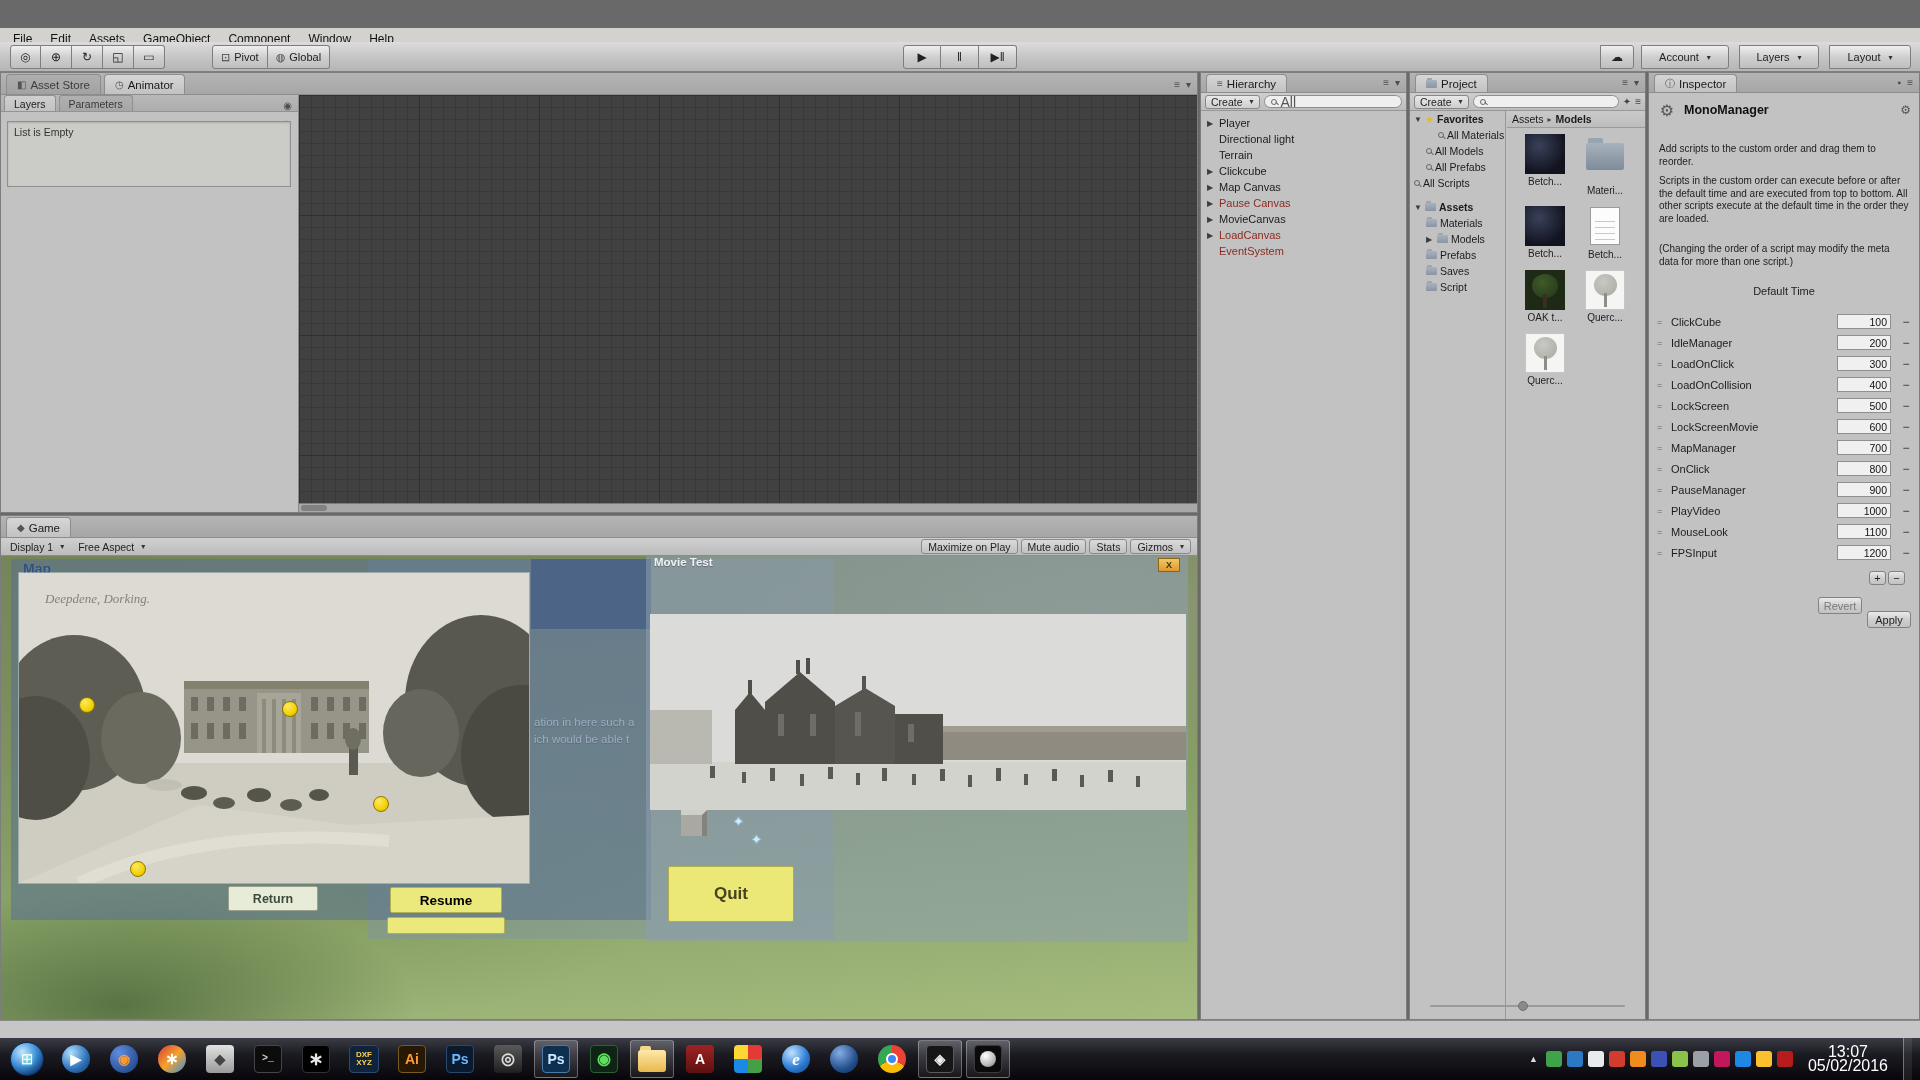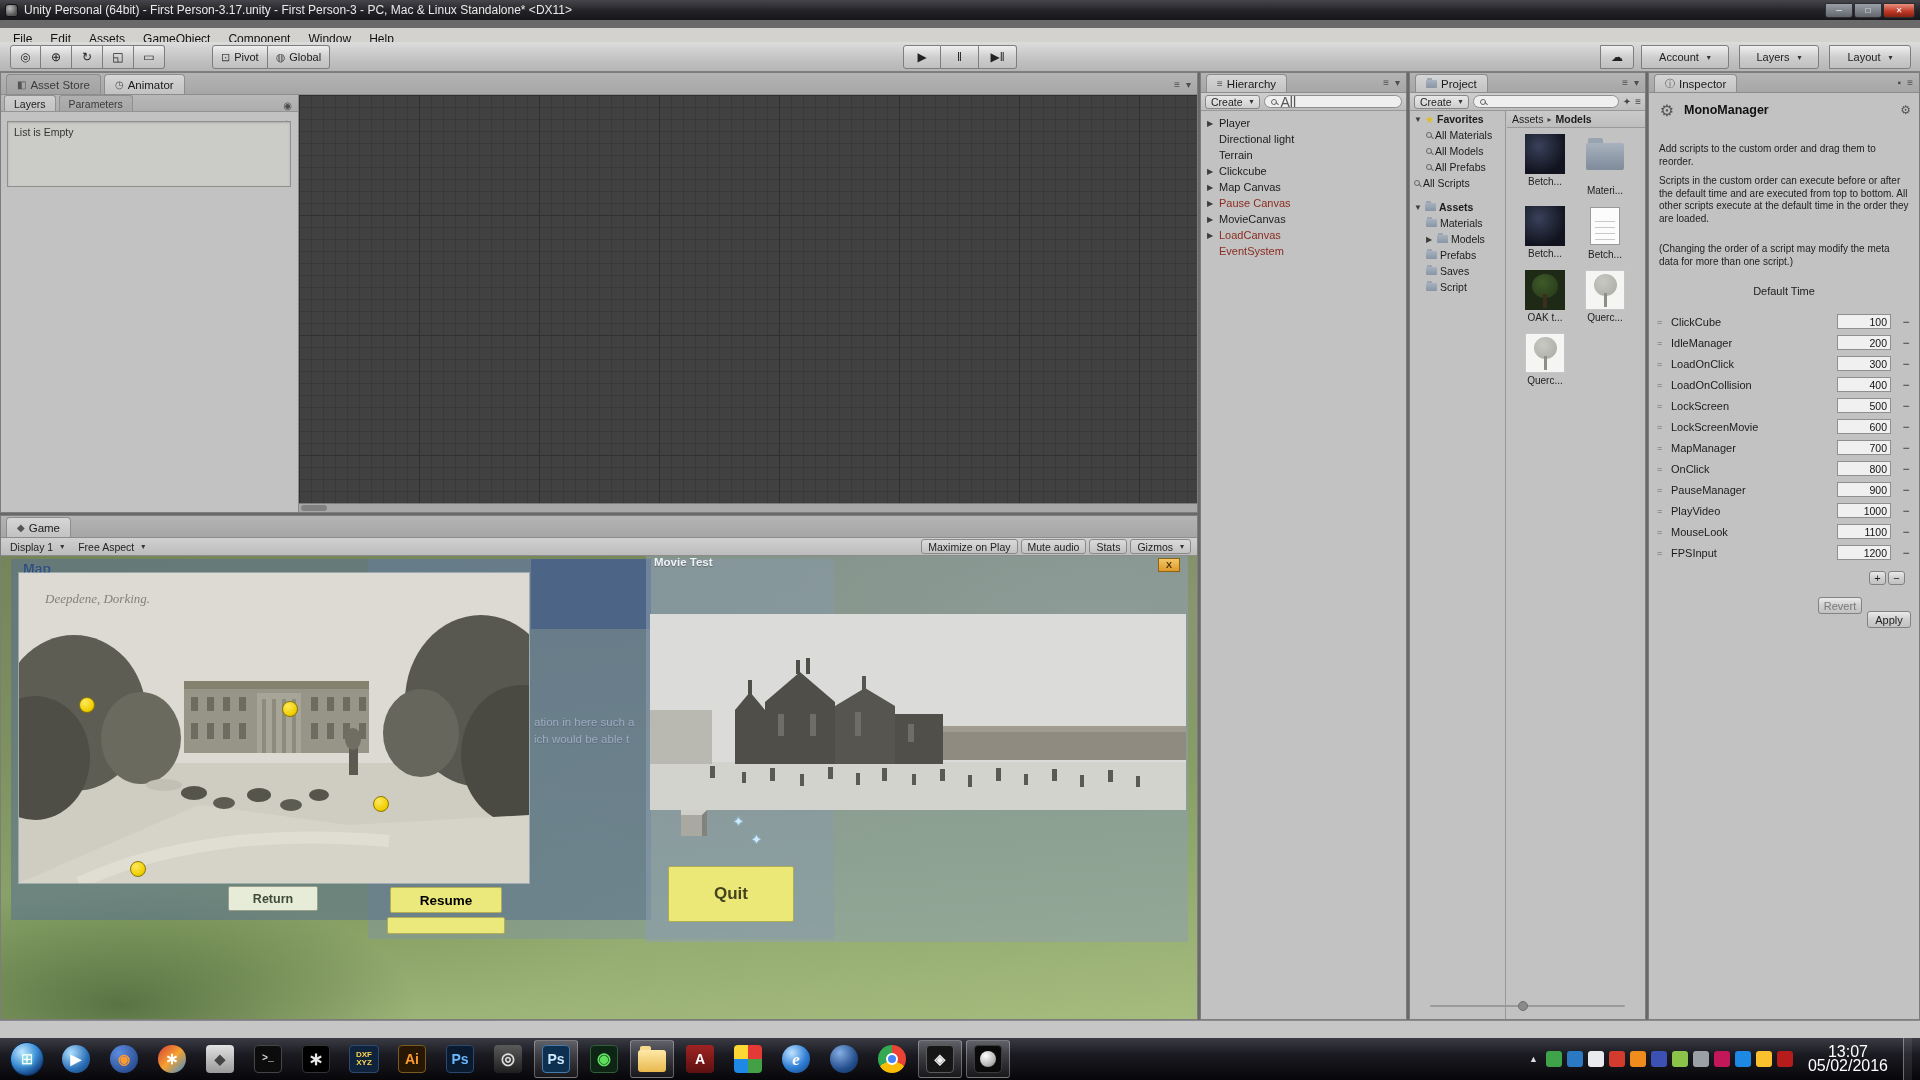--- a/index.html
+++ b/index.html
@@ -213,29 +213,20 @@
   .t5{background:#f08c1e}.t6{background:#3d51b5}.t7{background:#8bc34a}.t8{background:#9aa0a6}
   .t9{background:#c2185b}.t10{background:#1e88e5}.t11{background:#fbc02d}.t12{background:#b71c1c}
   #clock{color:#fff;font-size:16px;text-align:center;line-height:14px;padding:0 10px}
   #peek{width:9px;height:42px;background:rgba(255,255,255,0.08);border-left:1px solid rgba(255,255,255,0.35)}
 </style>
 </head>
 <body>
 
 <div id="screen">
 
-  <div id="titlebar">
-    <div id="unity-logo"></div>
-    <span>Unity Personal (64bit) - First Person-3.17.unity - First Person-3 - PC, Mac &amp; Linux Standalone* &lt;DX11&gt;</span>
-    <div class="win-btns">
-      <div class="win-btn">─</div>
-      <div class="win-btn">□</div>
-      <div class="win-btn close">✕</div>
-    </div>
-  </div>
 
   <div id="menubar">
     <div class="menu-item">File</div>
     <div class="menu-item">Edit</div>
     <div class="menu-item">Assets</div>
     <div class="menu-item">GameObject</div>
     <div class="menu-item">Component</div>
     <div class="menu-item">Window</div>
     <div class="menu-item">Help</div>
   </div>
@@ -543,21 +534,21 @@
           </div>
         <span style="font-size:10px;color:#444">✦</span>
         <span style="font-size:10px;color:#444">≡</span>
       </div>
       <div id="proj-tree">
         <div class="trow">
             <span class="arr">▼</span>
             <span class="star">★</span>
             <b>Favorites</b>
           </div>
-        <div class="trow" style="padding-left:16px">
+        <div class="trow" style="padding-left:28px">
             <span class="mag"></span>
             <span>All Materials</span>
           </div>
         <div class="trow" style="padding-left:16px">
             <span class="mag"></span>
             <span>All Models</span>
           </div>
         <div class="trow" style="padding-left:16px">
             <span class="mag"></span>
             <span>All Prefabs</span>

